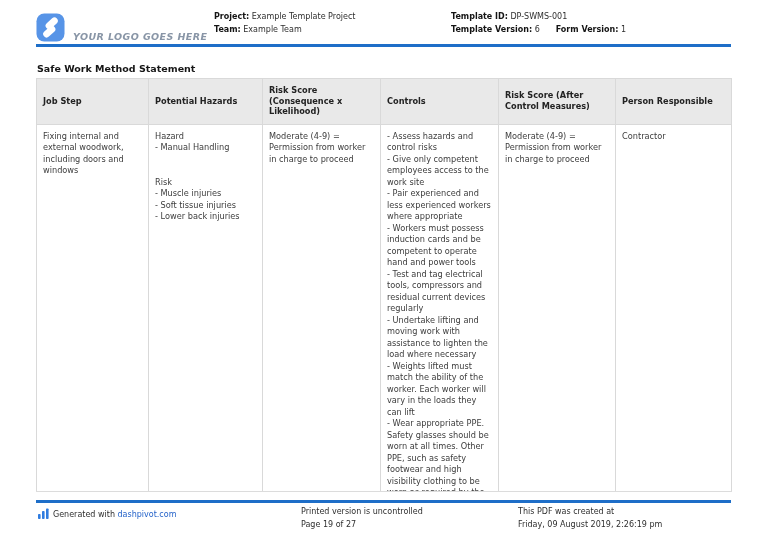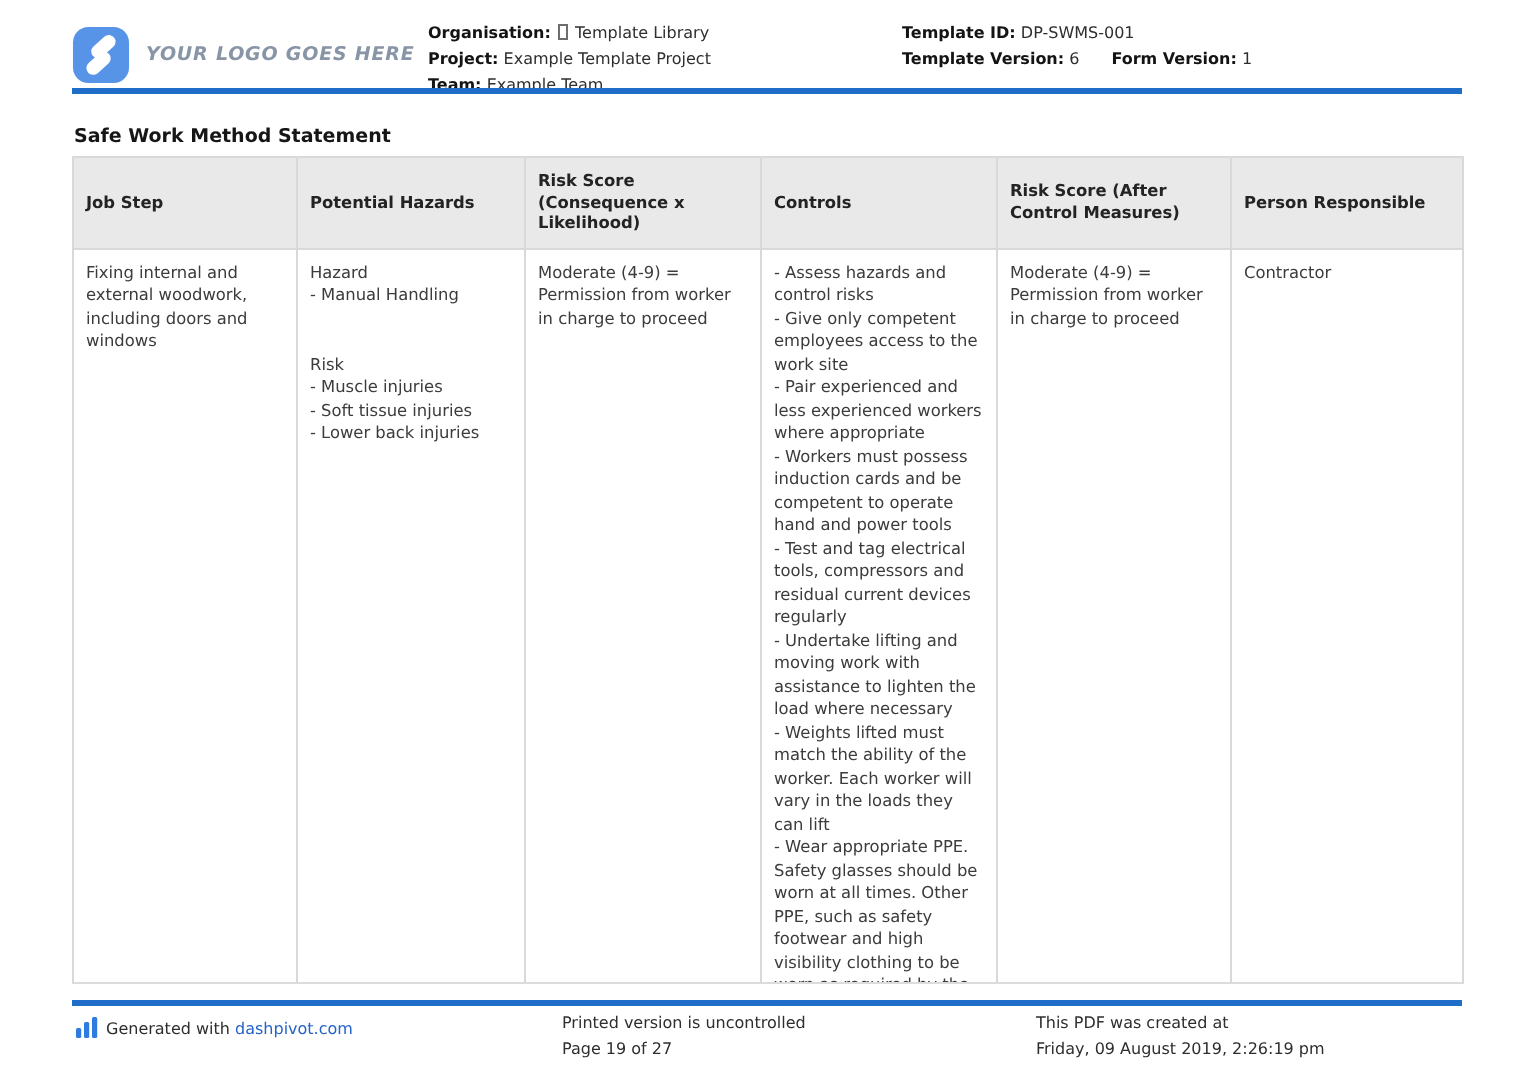--- a/index.html
+++ b/index.html
@@ -2,21 +2,21 @@
 <html><head>
 <meta charset="utf-8">
 <style>
   * { margin: 0; padding: 0; box-sizing: border-box; }
   html, body { width: 768px; height: 543px; background: #ffffff; overflow: hidden; }
   body { font-family: "DejaVu Sans", "Liberation Sans", sans-serif; color: #3b3b3b; }
   .page { position: relative; width: 768px; height: 543px; background: #fff; }
 
   
   .top-header { position: absolute; top: 10px; left: 36px; width: 696px; display: flex; align-items: flex-start; }
-  .logo-block { display: flex; align-items: center; width: 178px; padding-top: 3px; }
+  .logo-block { display: flex; align-items: flex-end; width: 178px; padding-top: 3px; }
   .logo-icon { width: 29px; height: 29px; flex: 0 0 29px; }
   .logo-text { margin-left: 8px; font-size: 9.5px; font-weight: bold; font-style: italic; color: #8895a6; letter-spacing: 0.4px; white-space: nowrap; }
   .meta-block { font-size: 8px; line-height: 13px; color: #2e2e2e; }
   .meta-block.org { width: 237px; }
   .meta-block.tpl { width: 270px; }
   .meta-line b { color: #141414; }
   .meta-line .small-val { font-size: 7.3px; color: #4a4a4a; }
   .tofu { display: inline-block; width: 5px; height: 8px; border: 1px solid #6d6d6d; vertical-align: -1px; margin: 0 1px; }
   .ver-gap { display: inline-block; width: 16px; }
 
@@ -33,40 +33,39 @@
   .swms th { background: #e9e9e9; font-weight: bold; color: #232323; vertical-align: middle; height: 32px; line-height: 10.5px; }
   .swms td { white-space: pre-line; color: #3c3c3c; }
   .col-0 { width: 112px; } .col-1 { width: 114px; } .col-2 { width: 118px; }
   .col-3 { width: 118px; } .col-4 { width: 117px; } .col-5 { width: 116px; }
 
   
   .footer-rule { top: 500px; }
   .footer-left { position: absolute; top: 508px; left: 38px; display: flex; align-items: flex-end; font-size: 8px; color: #2e2e2e; }
   .bars-icon { width: 11px; height: 11px; margin-right: 4px; }
   .footer-link { color: #2563c9; cursor: pointer; }
-  .footer-center { position: absolute; top: 506px; left: 281px; font-size: 8px; line-height: 12.5px; color: #2e2e2e; }
+  .footer-center { position: absolute; top: 506px; left: 301px; font-size: 8px; line-height: 12.5px; color: #2e2e2e; }
   .footer-right { position: absolute; top: 506px; left: 518px; font-size: 8px; line-height: 12.5px; color: #2e2e2e; }
 </style>
 </head>
 <body>
 
 <div class="page">
 
   <div class="top-header">
     <div class="logo-block">
       <svg class="logo-icon" viewBox="0 0 30 30" xmlns="http://www.w3.org/2000/svg">
         <rect x="0.5" y="0.5" width="29" height="29" rx="8" fill="#5794e7"></rect>
         <rect x="9" y="7.2" width="14.5" height="7" rx="3.5" fill="#ffffff" transform="rotate(-42 16.2 10.7)"></rect>
         <rect x="6.5" y="15.8" width="14.5" height="7" rx="3.5" fill="#ffffff" transform="rotate(-42 13.7 19.3)"></rect>
       </svg>
       <span class="logo-text">YOUR LOGO GOES HERE</span>
     </div>
 
     <div class="meta-block org">
-      <div class="meta-line"><b>Organisation:</b> <span class="tofu"></span> <span>Template Library</span></div>
       <div class="meta-line"><b>Project:</b> <span>Example Template Project</span></div>
       <div class="meta-line"><b>Team:</b> <span>Example Team</span></div>
     </div>
 
     <div class="meta-block tpl">
       <div class="meta-line"><b>Template ID:</b> <span>DP-SWMS-001</span></div>
       <div class="meta-line"><b>Template Version:</b> <span>6</span><span class="ver-gap"></span><b>Form Version:</b> <span>1</span></div>
     </div>
   </div>
 

